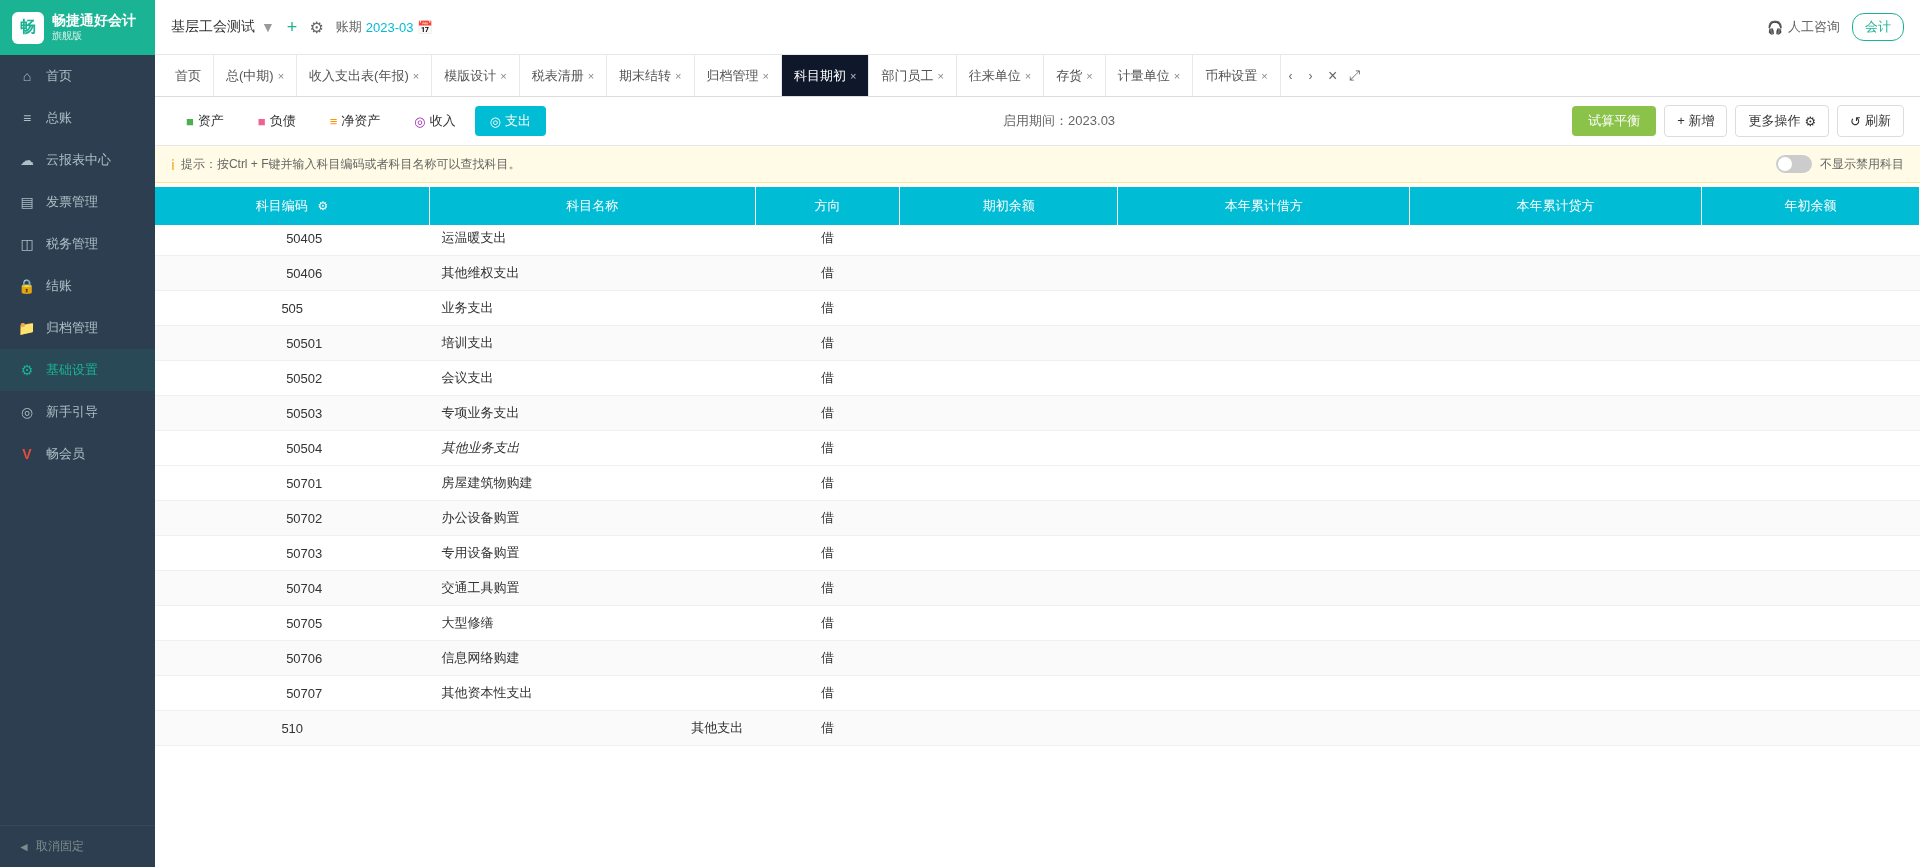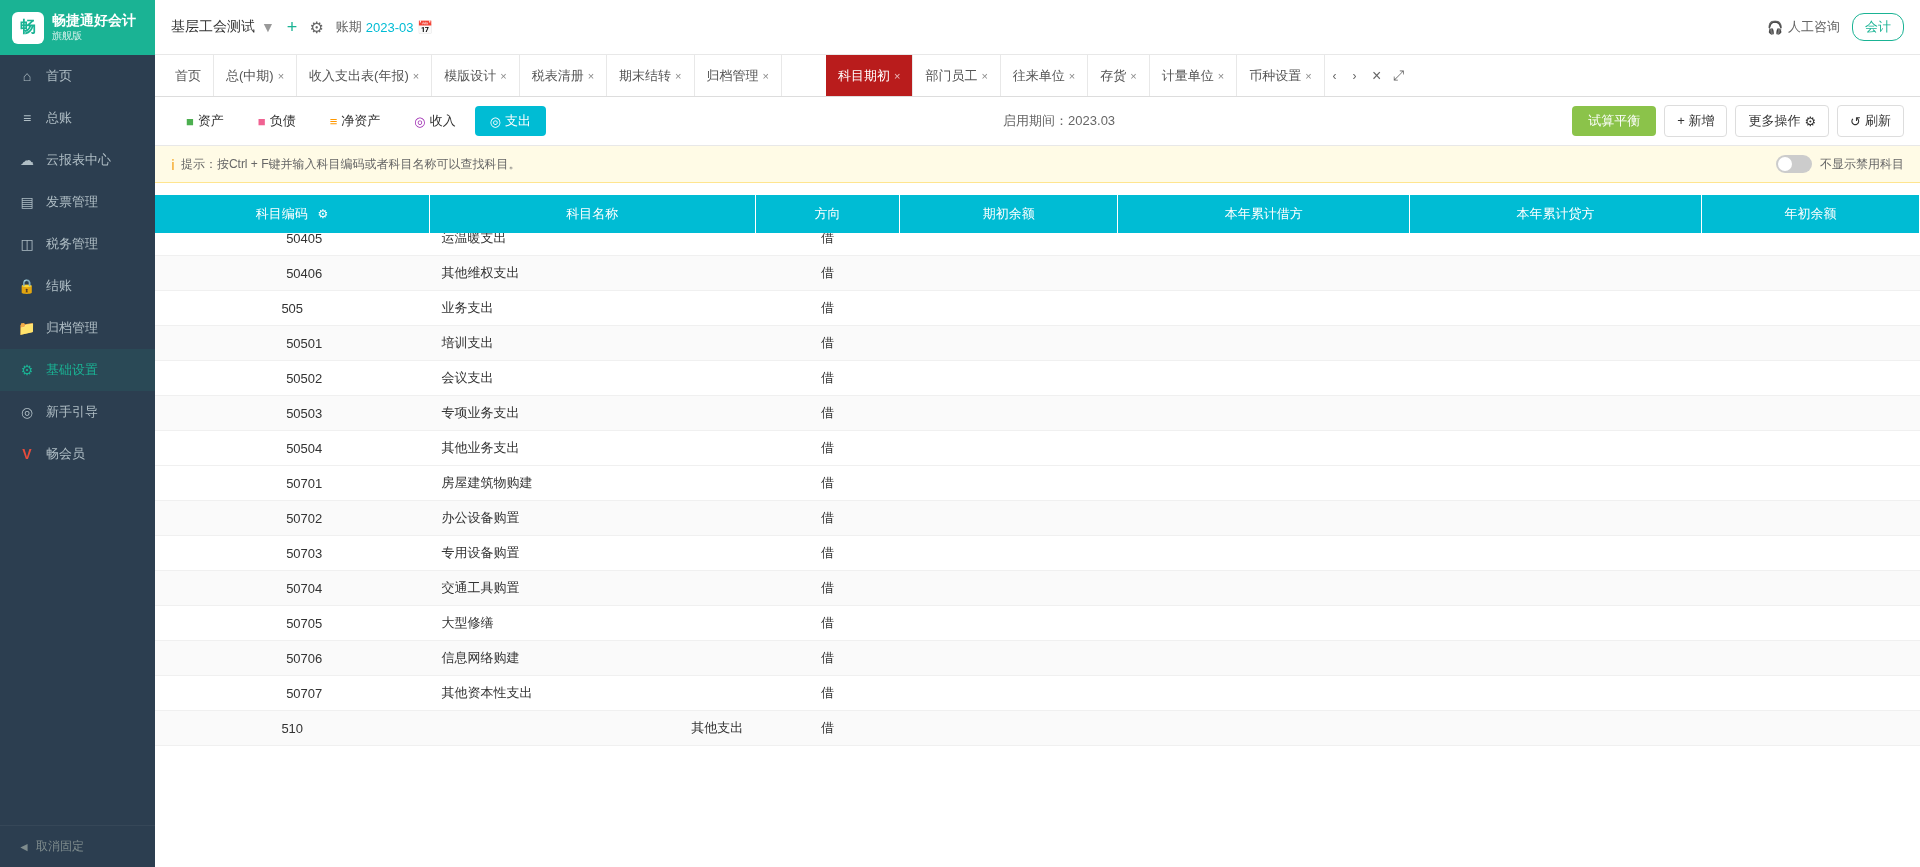--- a/index.html
+++ b/index.html
@@ -114,23 +114,22 @@
       padding: 0 12px;
       height: 42px;
       cursor: pointer;
       font-size: 13px;
       color: #555;
       border-right: 1px solid #e8e8e8;
       white-space: nowrap;
       flex-shrink: 0;
     }
     .tab.active {
-      background: #b91c1c;
+      background: #0f172a;
       color: white;
-      margin-left: 44px;
     }
     .tab-close {
       font-size: 11px;
       color: inherit;
       opacity: 0.7;
     }
     .tab-nav-btn {
       width: 20px; height: 42px;
       display: flex; align-items: center; justify-content: center;
       cursor: pointer; color: #666; font-size: 12px;
@@ -226,21 +225,21 @@
       border-collapse: collapse;
       font-size: 13px;
     }
     thead th {
       background: #00bcd4;
       color: white;
       padding: 10px 12px;
       text-align: center;
       font-weight: 500;
       position: sticky;
-      top: 12px;
+      top: 4px;
       z-index: 1;
       border-right: 1px solid rgba(255,255,255,0.2);
     }
     tbody tr { border-bottom: 1px solid #f0f0f0; }
     tbody td {
       padding: 8px 12px;
       text-align: center;
       color: #333;
     }
     tbody td:nth-child(2) { text-align: left; }
@@ -507,21 +506,21 @@
               <td style="padding-left: 36px;">50503</td>
               <td style="text-align: left;">专项业务支出</td>
               <td>借</td>
               <td></td>
               <td></td>
               <td></td>
               <td></td>
             </tr>
             <tr style="background: white;">
               <td style="padding-left: 36px;">50504</td>
-              <td style="text-align: left;">其他业务支出</td>
+              <td style="text-align: left; font-style: italic;">其他业务支出</td>
               <td>借</td>
               <td></td>
               <td></td>
               <td></td>
               <td></td>
             </tr>
             <tr style="background: white;">
               <td style="padding-left: 36px;">50701</td>
               <td style="text-align: left;">房屋建筑物购建</td>
               <td>借</td>

